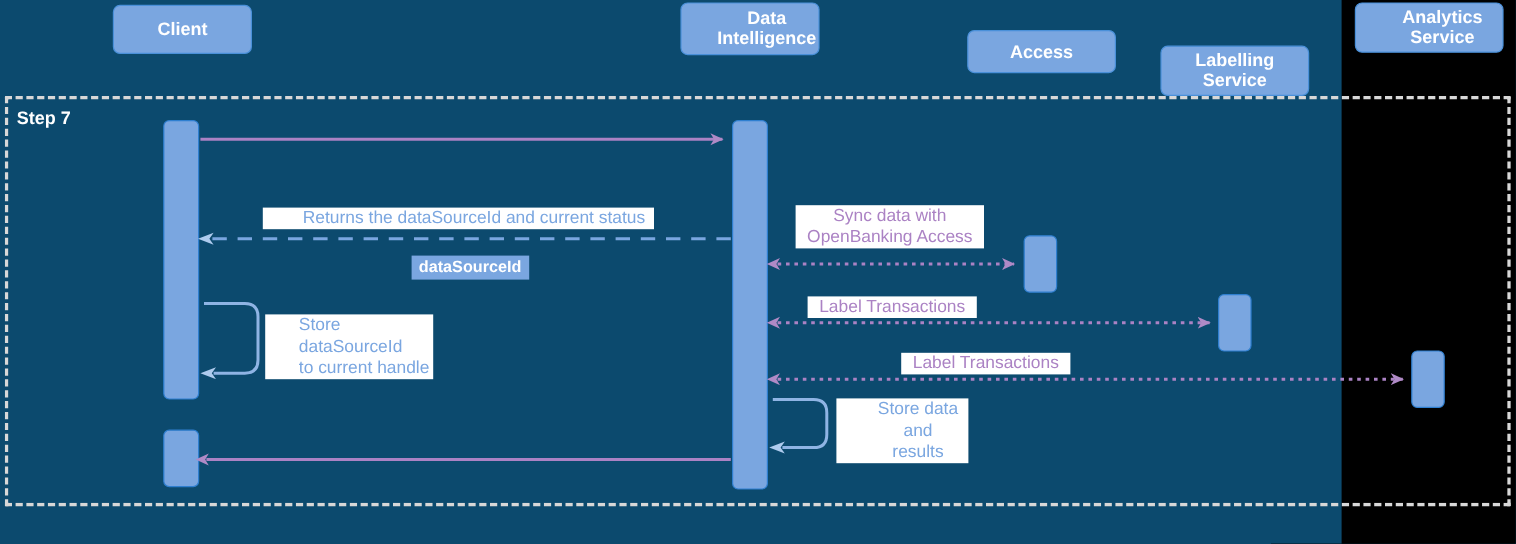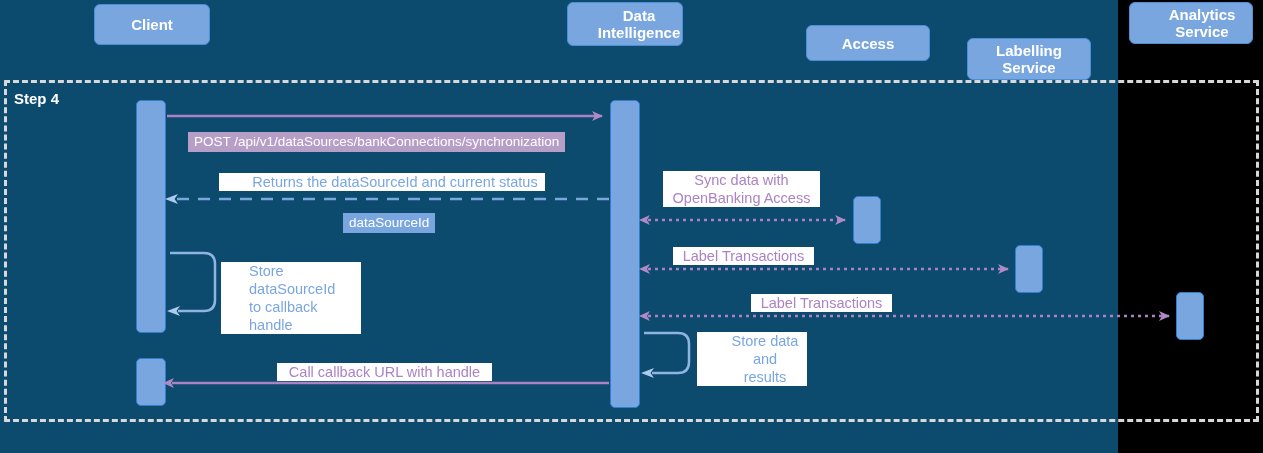--- a/index.html
+++ b/index.html
@@ -15,21 +15,21 @@
 
   .activation{position:absolute;background:#7aa6e0;border:1px solid #2f7fd0;
       border-radius:5px;box-sizing:border-box;}
 
   .msg-label{position:absolute;background:#ffffff;color:#ab82c4;font-size:14.5px;
       line-height:18px;white-space:pre;text-align:center;padding:0 2px;box-sizing:border-box;}
   .msg-label.blue{color:#7aa6e0;padding-left:28px;}
 
   .note{position:absolute;background:#b79ec7;color:#ffffff;font-size:13.5px;
       line-height:18px;padding:1px 6px;white-space:nowrap;box-sizing:border-box;}
-  .note.blue{background:#7aa6e0;}
+  .note.blue{background:#7aa6e0;font-weight:bold;}
 
   .step-box{position:absolute;border:3px dashed #d8d8d8;box-sizing:border-box;
       border-radius:1px;}
   .step-label{position:absolute;color:#ffffff;font-weight:bold;font-size:15px;}
 </style>
 </head>
 <body>
 
 <div id="stage">
 
@@ -50,21 +50,21 @@
     <span style="white-space:pre-line;">Labelling
 Service</span>
   </div>
 
   <div class="participant" style="left:1129px;top:2px;width:124px;height:42px;">
     <span style="white-space:pre-line;margin-left:22px;">Analytics
 Service</span>
   </div>
 
   <div class="step-box" style="left:4px;top:80px;width:1255px;height:342px;"></div>
-  <div class="step-label" style="left:14px;top:90px;">Step 4</div>
+  <div class="step-label" style="left:14px;top:90px;">Step 7</div>
 
   <div class="activation" style="left:136px;top:100px;width:30px;height:233px;"></div>
   <div class="activation" style="left:136px;top:358px;width:30px;height:48px;"></div>
   <div class="activation" style="left:610px;top:100px;width:30px;height:308px;"></div>
   <div class="activation" style="left:853px;top:196px;width:28px;height:48px;"></div>
   <div class="activation" style="left:1015px;top:245px;width:28px;height:48px;"></div>
   <div class="activation" style="left:1176px;top:292px;width:28px;height:48px;"></div>
 
   <svg class="layer" viewBox="0 0 1263 453">
     <defs>
@@ -92,33 +92,31 @@
 
     <line x1="648" y1="269" x2="1008" y2="269" stroke="#ab82c4" stroke-width="2.5" stroke-dasharray="3 4" marker-end="url(#ah-purple-r)" marker-start="url(#ah-purple-l)"></line>
 
     <line x1="648" y1="316" x2="1169" y2="316" stroke="#ab82c4" stroke-width="2.5" stroke-dasharray="3 4" marker-end="url(#ah-purple-r)" marker-start="url(#ah-purple-l)"></line>
 
     <path d="M644,333 L678,333 Q689,333 689,344 L689,362 Q689,373 678,373 L652,373" fill="none" stroke="#8fb4e4" stroke-width="2.5" marker-end="url(#ah-blue-l2)"></path>
 
     <line x1="609" y1="383" x2="172" y2="383" stroke="#ab82c4" stroke-width="2.5" marker-end="url(#ah-purple-l)"></line>
   </svg>
 
-  <div class="note" style="left:188px;top:132px;">POST /api/v1/dataSources/bankConnections/synchronization</div>
 
   <div class="msg-label blue" style="left:219px;top:173px;width:326px;">Returns the dataSourceId and current status</div>
   <div class="note blue" style="left:343px;top:213px;">dataSourceId</div>
 
   <div class="msg-label blue" style="left: 221px; top: 262px; width: 140px; text-align: left; white-space: pre-line;">Store dataSourceId
-to callback handle</div>
+to current handle</div>
 
   <div class="msg-label" style="left: 663px; top: 171px; width: 157px; white-space: pre-line;">Sync data with
 OpenBanking Access</div>
 
   <div class="msg-label" style="left:673px;top:247px;width:141px;">Label Transactions</div>
 
   <div class="msg-label" style="left:751px;top:294px;width:141px;">Label Transactions</div>
 
   <div class="msg-label blue" style="left: 697px; top: 332px; width: 110px; white-space: pre-line;">Store data and
 results</div>
 
-  <div class="msg-label" style="left:277px;top:363px;width:215px;">Call callback URL with handle</div>
 
 </div>
 
 </body></html>

